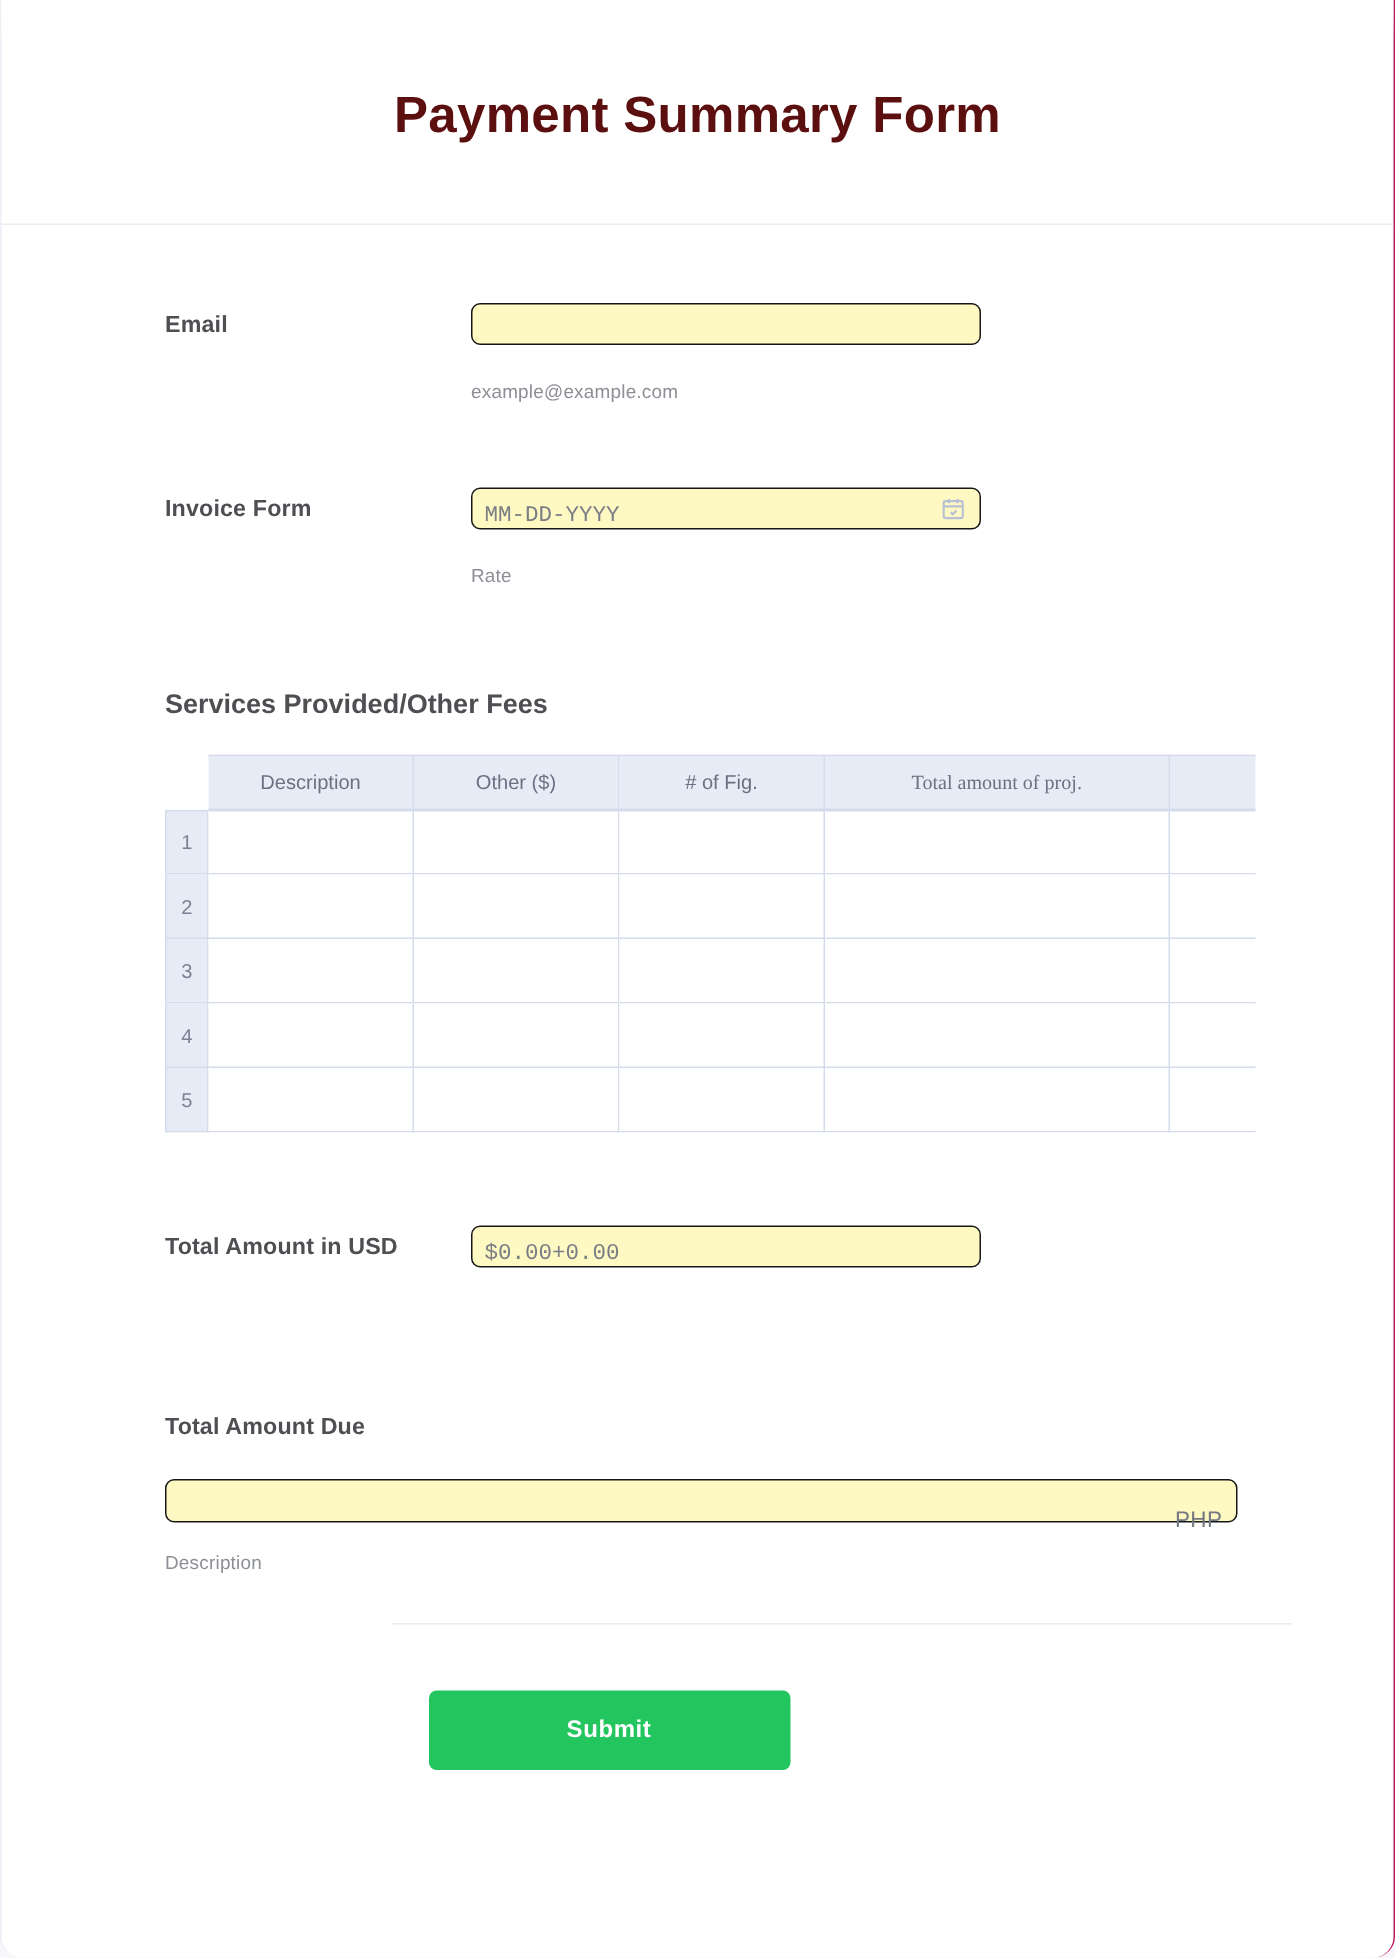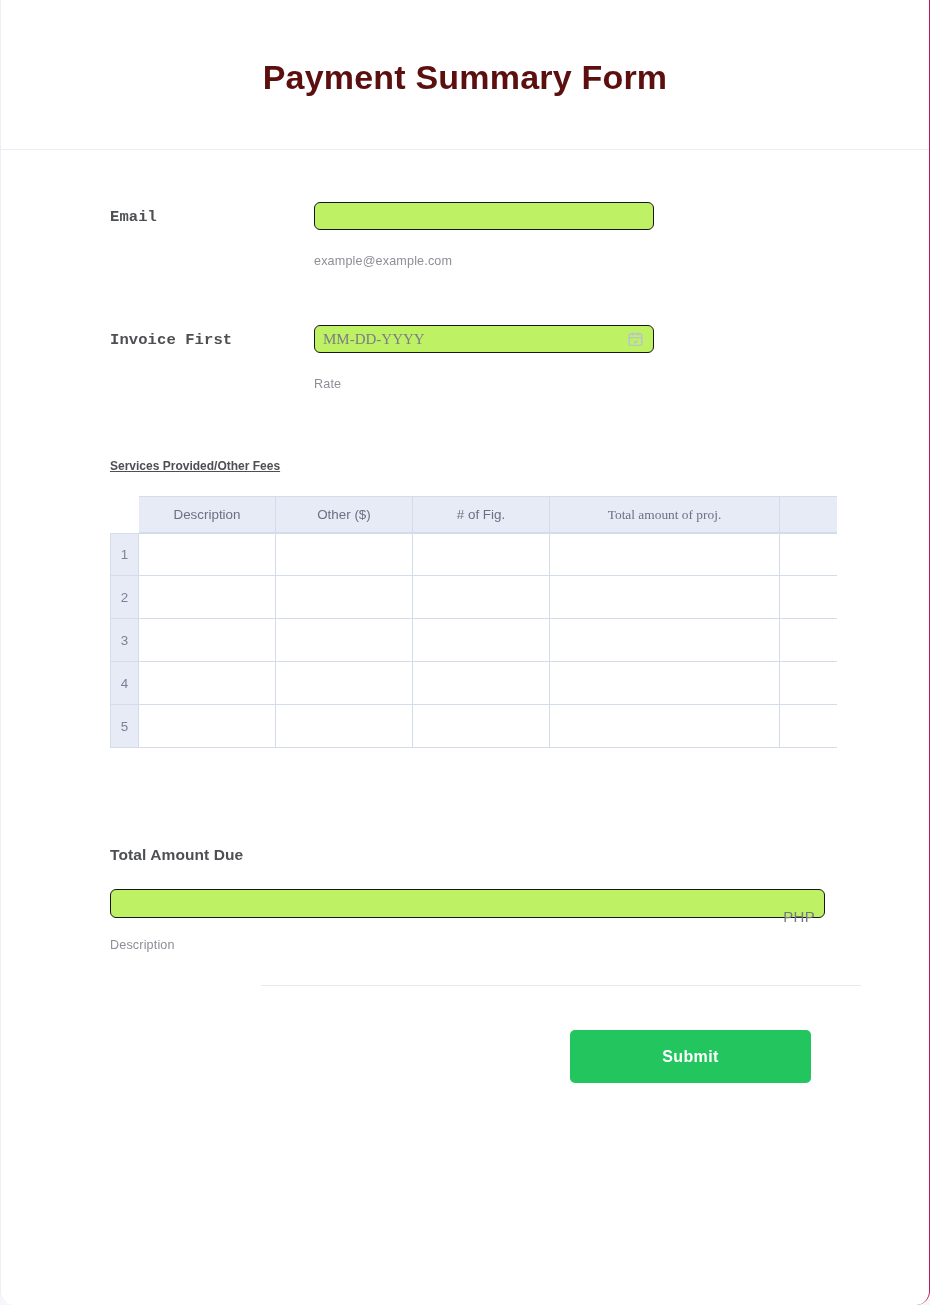--- a/index.html
+++ b/index.html
@@ -51,68 +51,67 @@
   }
   .sub-label {
     font-size: 12.6px;
     color: #8d8f96;
     letter-spacing: 0.15px;
   }
 
   .txt-input {
     border: 1.6px solid #171717;
     border-radius: 6px;
-    background: #bef264;
+    background: #fef9c3;
     height: 28px;
-    font-family: Liberation Serif, serif;
+    font-family: Liberation Mono, monospace;
     font-size: 15px;
     color: #7a7d84;
     padding: 0 8px;
     display: flex;
-    align-items: center;
+    align-items: flex-end;
     position: relative;
   }
 
   
   .name-sec { margin-top: 53px; }
   .name-inputs { display: flex; margin-top: 19px; }
   .name-col-1 { width: 342px; }
   .name-col-gap { width: 33px; }
   .name-col-2 { width: 342px; }
   .name-sub { margin-top: 24px; font-size: 12.6px; color: #8d8f96; }
 
   
   .row-inline {
     display: flex;
     align-items: flex-start;
   }
-  .row-label { width: 204px; padding-top: 6px; font-family: Liberation Mono, monospace; }
+  .row-label { width: 204px; padding-top: 6px; }
   .row-control { width: 340px; }
   .row-sub { margin-top: 24px; }
 
   .email-sec { margin-top: 52px; }
   .date-sec { margin-top: 57px; }
 
   .cal-icon {
     position: absolute;
     right: 9px;
     top: 50%;
     transform: translateY(-50%);
     width: 17px;
     height: 17px;
     color: #b9c0d4;
   }
 
   
   .table-sec { margin-top: 68px; }
   .table-title {
-    font-size: 12px;
+    font-size: 18px;
     font-weight: bold;
     color: #4d4f52;
-    text-decoration: underline;
   }
   .table-clip {
     margin-top: 23px;
     width: 727px;        
     overflow: hidden;
   }
   .grid {
     border-collapse: separate;
     border-spacing: 0;
     table-layout: fixed;
@@ -175,21 +174,21 @@
 
   
   .footer-divider {
     margin: 33px 0 0 260px;
     width: 600px;
     height: 1px;
     background: #e9e9ef;
   }
   .submit-wrap {
     display: flex;
-    justify-content: flex-end;
+    justify-content: center;
     padding-top: 44px;
     padding-right: 118px;
   }
   .submit-btn {
     background: #22c55e;
     color: #ffffff;
     font-family: "Liberation Sans", sans-serif;
     font-size: 16px;
     font-weight: bold;
     letter-spacing: 0.4px;
@@ -214,21 +213,21 @@
 
     <div class="field-block email-sec row-inline">
       <div class="field-label row-label">Email</div>
       <div class="row-control">
         <div class="txt-input"></div>
         <div class="sub-label row-sub">example@example.com</div>
       </div>
     </div>
 
     <div class="field-block date-sec row-inline">
-      <div class="field-label row-label">Invoice First</div>
+      <div class="field-label row-label">Invoice Form</div>
       <div class="row-control">
         <div class="txt-input">
           <span>MM-DD-YYYY</span>
           <span class="cal-icon">
             <svg viewBox="0 0 24 24" width="17" height="17" fill="none" stroke="currentColor" stroke-width="2">
               <rect x="3" y="5" width="18" height="16" rx="2"></rect>
               <line x1="3" y1="10" x2="21" y2="10"></line>
               <line x1="8" y1="3" x2="8" y2="7"></line>
               <line x1="16" y1="3" x2="16" y2="7"></line>
               <polyline points="9.5,15.5 11.5,17.5 15,14"></polyline>
@@ -292,20 +291,26 @@
               <td class="col-rate"></td>
               <td class="col-fig"></td>
               <td class="col-tot"></td>
               <td class="col-php"></td>
             </tr>
           </tbody>
         </table>
       </div>
     </div>
 
+    <div class="field-block usd-sec row-inline">
+      <div class="field-label usd-label">Total Amount in USD</div>
+      <div class="usd-input">
+        <div class="txt-input">$0.00+0.00</div>
+      </div>
+    </div>
 
     <div class="field-block due-sec">
       <div class="field-label">Total Amount Due</div>
       <div class="due-input-wrap">
         <div class="txt-input due-input"></div>
         <span class="php-suffix">PHP</span>
       </div>
       <div class="sub-label due-sub">Description</div>
     </div>
 

